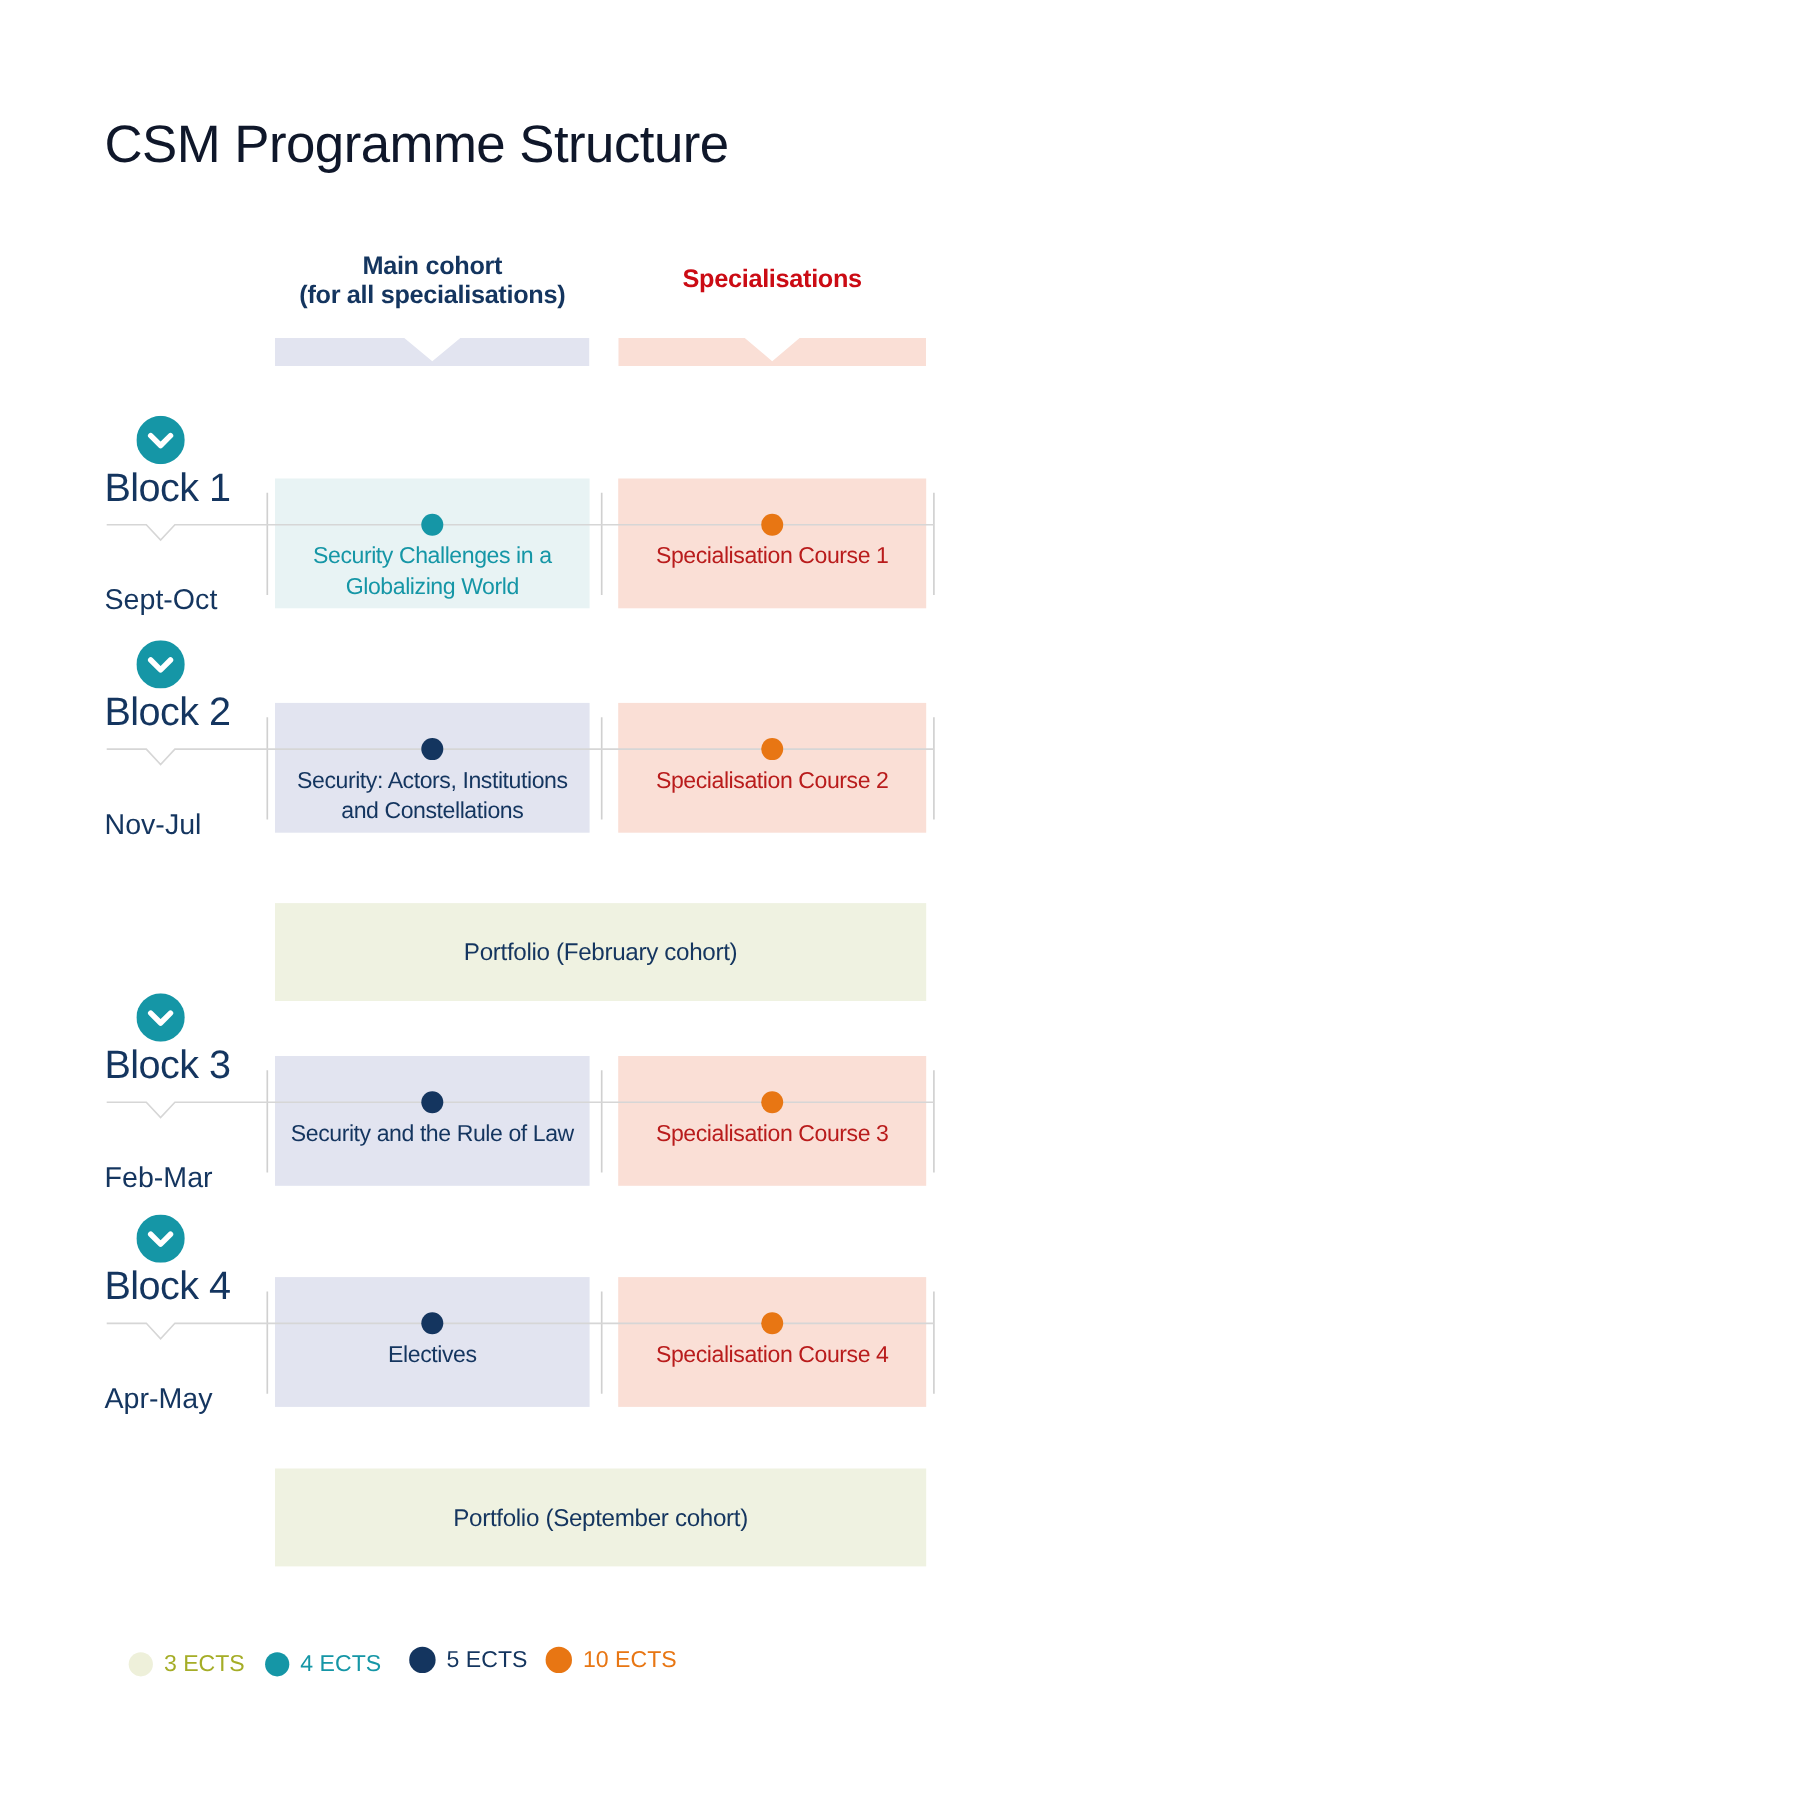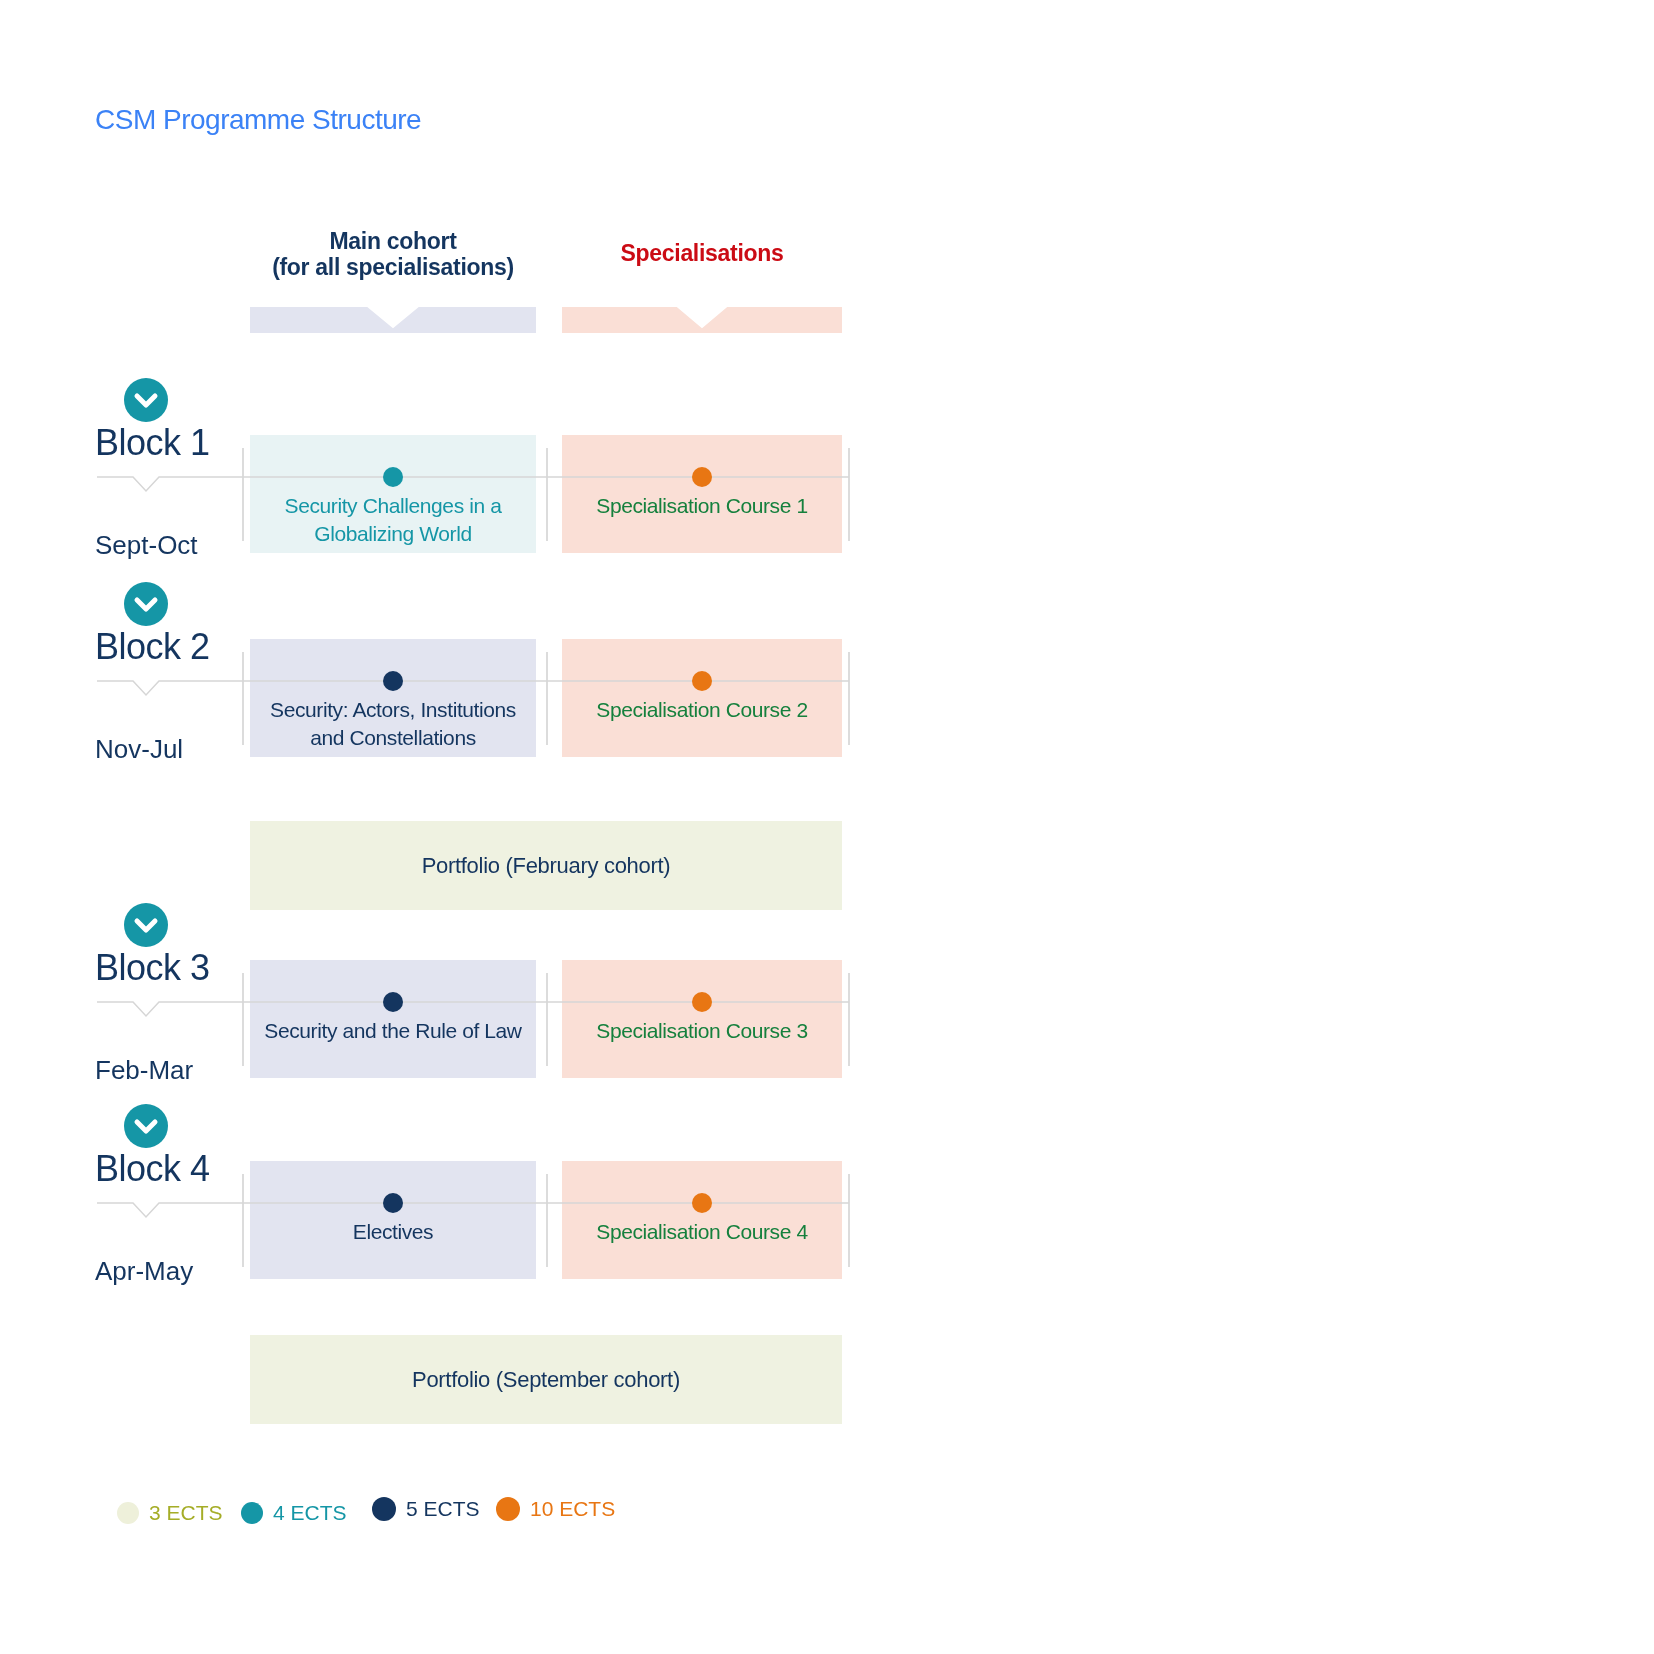--- a/index.html
+++ b/index.html
@@ -2,22 +2,22 @@
 <html><head>
 <meta charset="utf-8">
 <style>
   html,body{margin:0;padding:0;background:#ffffff;}
   #canvas{
     position:relative;width:1654px;height:1654px;background:#ffffff;overflow:hidden;
     font-family:"Liberation Sans", sans-serif;
   }
   
   .page-title{
-    position:absolute;left:95px;top:104px;font-size:28px;letter-spacing:-0.5px;
-    color:#3b82f6;font-weight:400;
+    position:absolute;left:95px;top:104px;font-size:48px;letter-spacing:-0.5px;
+    color:#0f172a;font-weight:400;
   }
   
   .col-header-main{
     position:absolute;left:250px;top:228px;width:286px;text-align:center;
     color:#14355f;font-weight:700;font-size:23px;line-height:26px;letter-spacing:-0.3px;
   }
   .col-header-spec{
     position:absolute;left:562px;top:240px;width:280px;text-align:center;
     color:#cb0b14;font-weight:700;font-size:23px;letter-spacing:-0.3px;
   }
@@ -37,21 +37,21 @@
   .dot-spec{fill:#e87613;}
   .dot-main{fill:#14355f;}
   .row-1 .dot-main{fill:#1596a6;}
   .course-box{
     position:absolute;top:57px;height:118px;z-index:1;box-sizing:border-box;
     display:flex;flex-direction:column;align-items:center;padding-top:57px;
     font-size:21px;line-height:28px;letter-spacing:-0.4px;text-align:center;white-space:pre-line;
   }
   .main-box{left:250px;width:286px;background:#e2e4f0;color:#14355f;}
   .row-1 .main-box{background:#e8f3f4;color:#1596a6;}
-  .spec-box{left:562px;width:280px;background:#fadfd6;color:#15803d;}
+  .spec-box{left:562px;width:280px;background:#fadfd6;color:#b91c1c;}
   
   .portfolio{
     position:absolute;left:250px;width:592px;height:89px;background:#eff2e1;
     display:flex;align-items:center;justify-content:center;
     color:#14355f;font-size:22px;letter-spacing:-0.3px;
   }
   .portfolio.feb{top:821px;} .portfolio.sep{top:1335px;}
   
   .legend-item{position:absolute;display:flex;align-items:center;gap:10px;font-size:21px;}
   .legend-swatch{border-radius:50%;width:22px;height:22px;}

